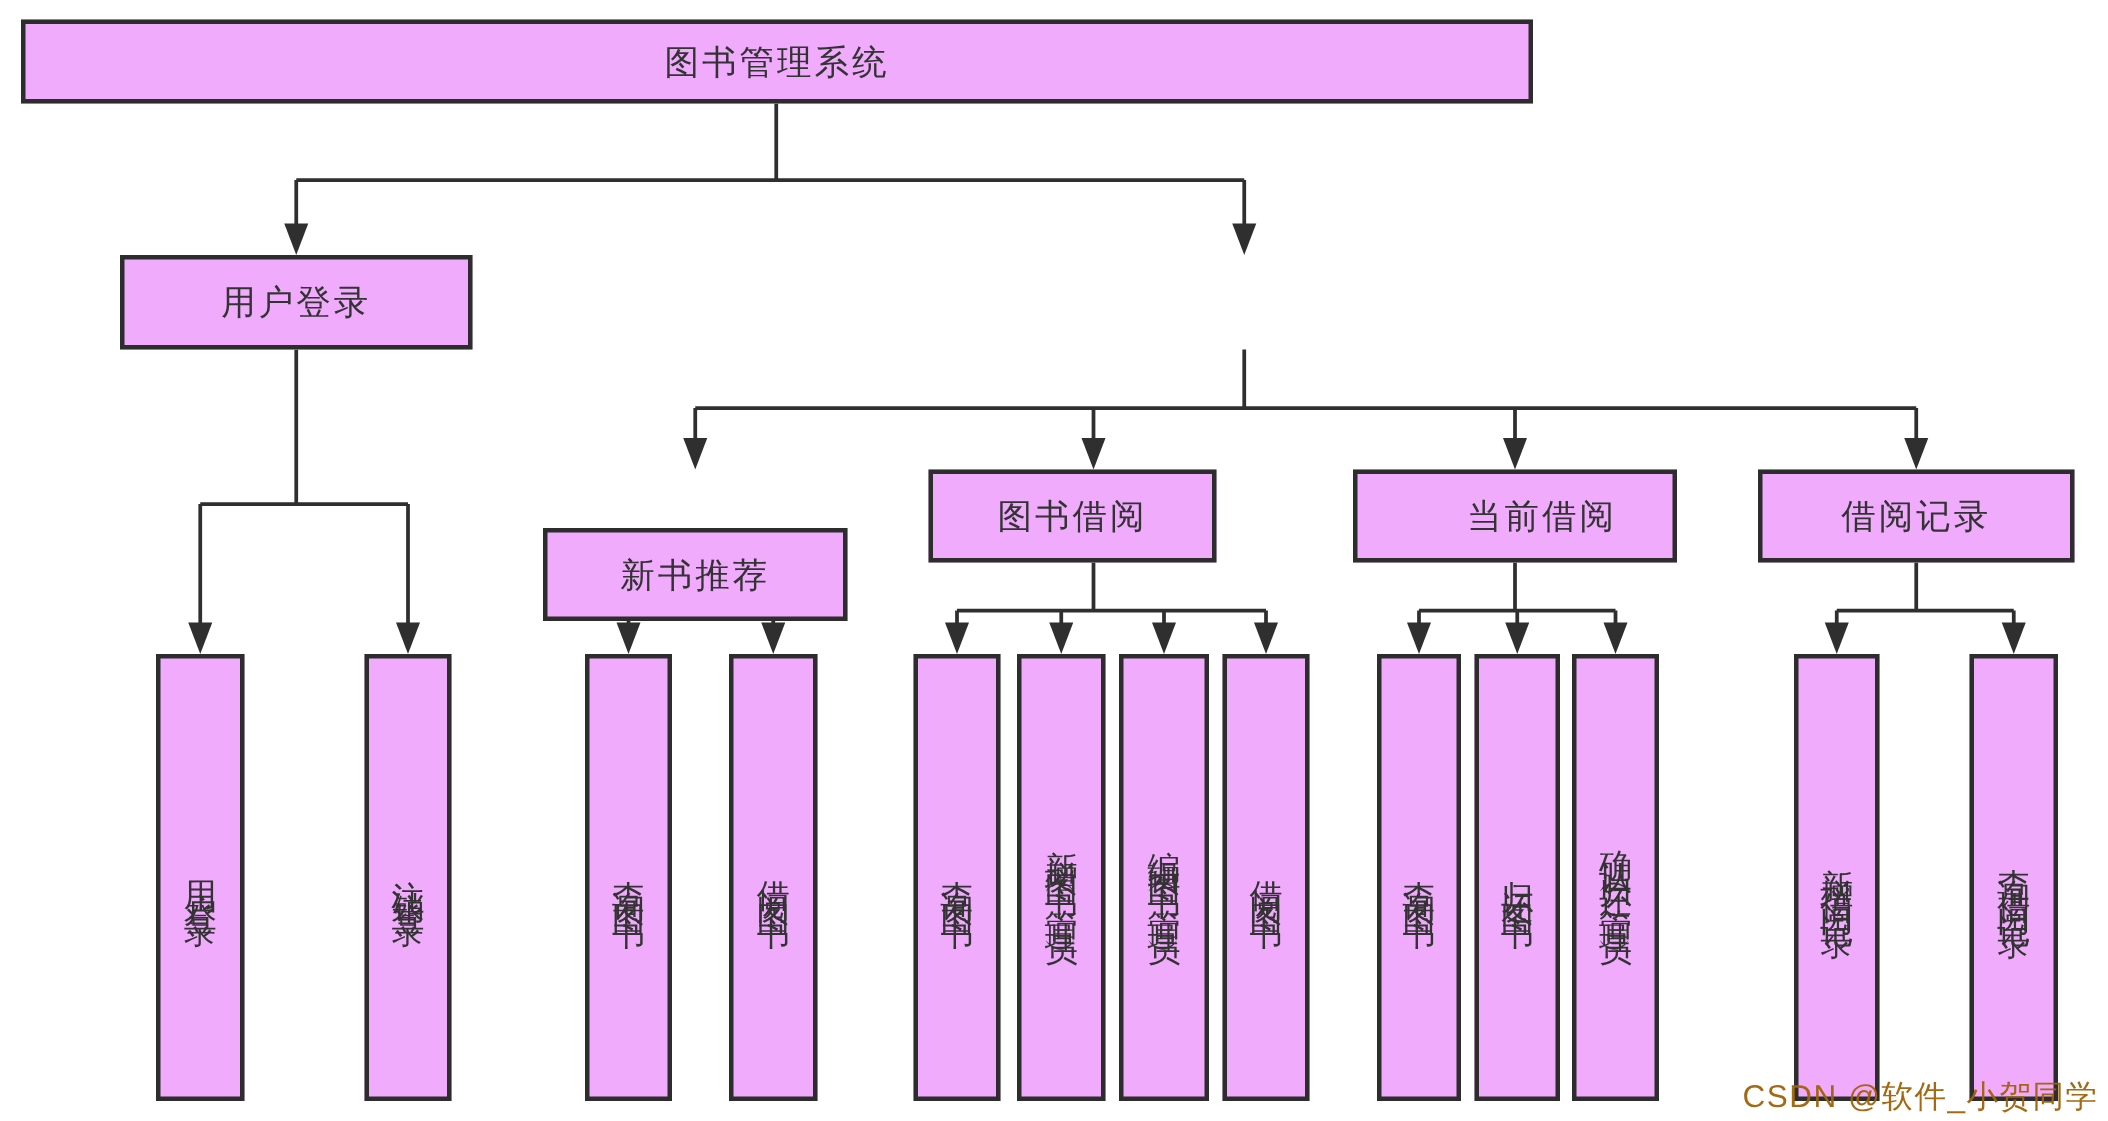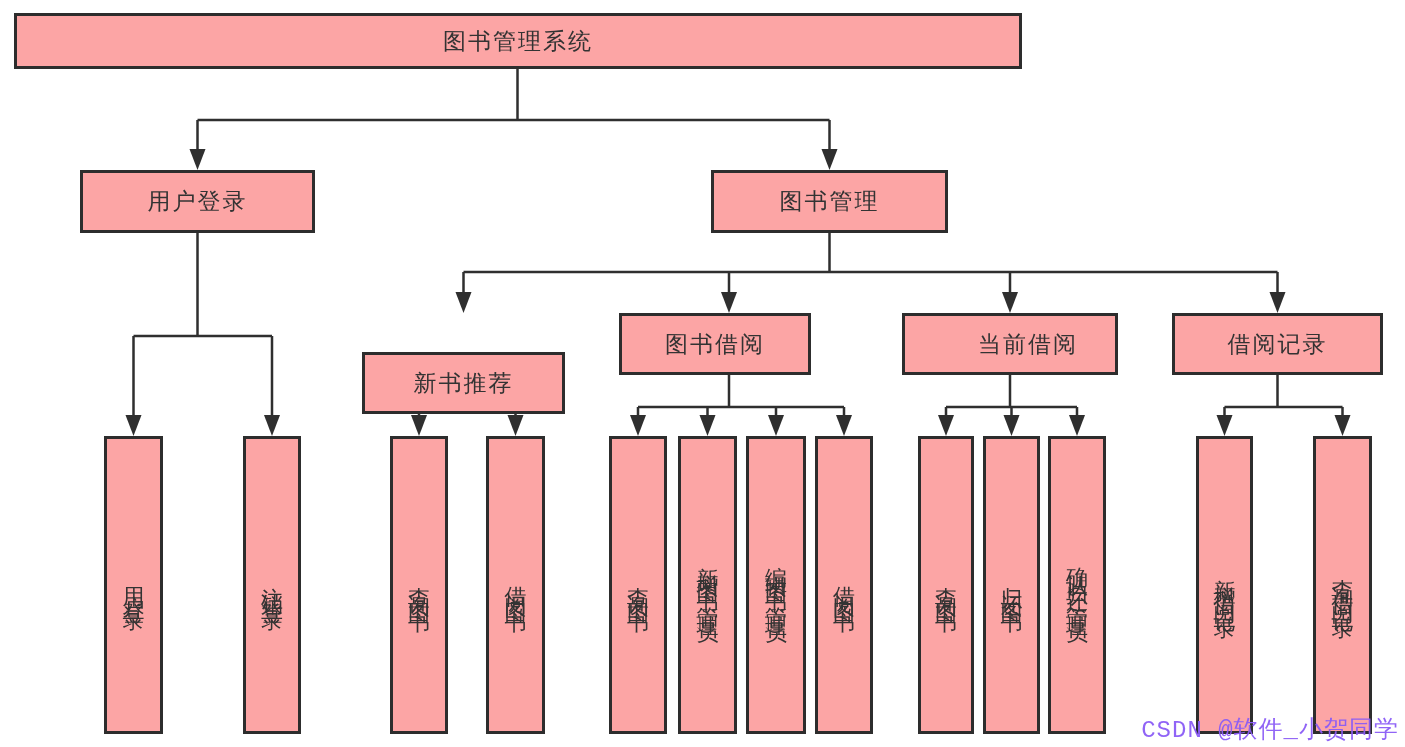--- a/index.html
+++ b/index.html
@@ -13,21 +13,21 @@
   }
   .connectors {
     position: absolute;
     left: 0; top: 0;
     z-index: 1;
   }
   .box {
     position: absolute;
     box-sizing: border-box;
     border: 3px solid #2d2d2d;
-    background: #fca5a5;
+    background: #f0abfc;
     display: flex;
     align-items: center;
     justify-content: center;
     color: #333333;
     font-size: 23px;
     letter-spacing: 2px;
     z-index: 2;
     white-space: nowrap;
   }
   .vbox {
@@ -36,27 +36,26 @@
     font-size: 22px;
     letter-spacing: 8px;
     white-space: normal;
     line-height: 1;
     padding: 4px 0;
   }
   .watermark {
     position: absolute;
     right: 6px;
     bottom: 2px;
-    font-size: 24px;
+    font-size: 21px;
     letter-spacing: 1px;
-    color: #8b5cf6;
+    color: #a16207;
     opacity: 0.95;
     z-index: 3;
     white-space: nowrap;
-    font-family: Liberation Mono, monospace;
   }
 </style>
 </head>
 <body>
 
 <div class="canvas">
 
   <svg class="connectors" width="1405" height="747" viewBox="0 0 1405 747">
     <g stroke="#2f2f2f" stroke-width="2.5" fill="none">
 
@@ -96,21 +95,20 @@
       <polygon points="1003.5,415 1019.5,415 1011.5,436"></polygon>
       <polygon points="1069,415 1085,415 1077,436"></polygon>
       <polygon points="1216.5,415 1232.5,415 1224.5,436"></polygon>
       <polygon points="1334.5,415 1350.5,415 1342.5,436"></polygon>
     </g>
   </svg>
 
   <div class="box" style="left:14px; top:13px; width:1008px; height:56px;">图书管理系统</div>
 
   <div class="box" style="left:80px; top:170px; width:235px; height:63px;">用户登录</div>
-  <div class="box" style="left:711px; top:170px; width:237px; height:63px;">图书管理</div>
 
   <div class="box" style="left:362px; top:313px; width:203px; height:62px;margin-top:39px;">新书推荐</div>
   <div class="box" style="left:619px; top:313px; width:192px; height:62px;">图书借阅</div>
   <div class="box" style="left:902px; top:313px; width:216px; height:62px;padding-left:36px;">当前借阅</div>
   <div class="box" style="left:1172px; top:313px; width:211px; height:62px;">借阅记录</div>
 
   <div class="box vbox" style="left:104px; top:436px; width:59px; height:298px;">用户登录</div>
   <div class="box vbox" style="left:243px; top:436px; width:58px; height:298px;">注销登录</div>
 
   <div class="box vbox" style="left:390px; top:436px; width:58px; height:298px;">查询图书</div>

